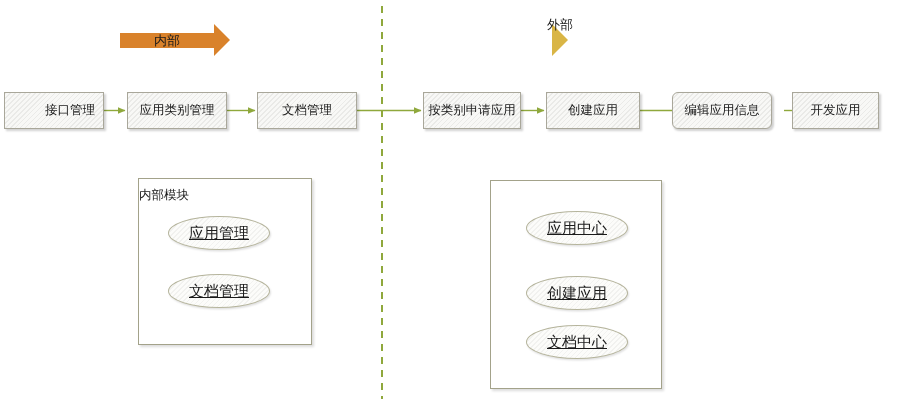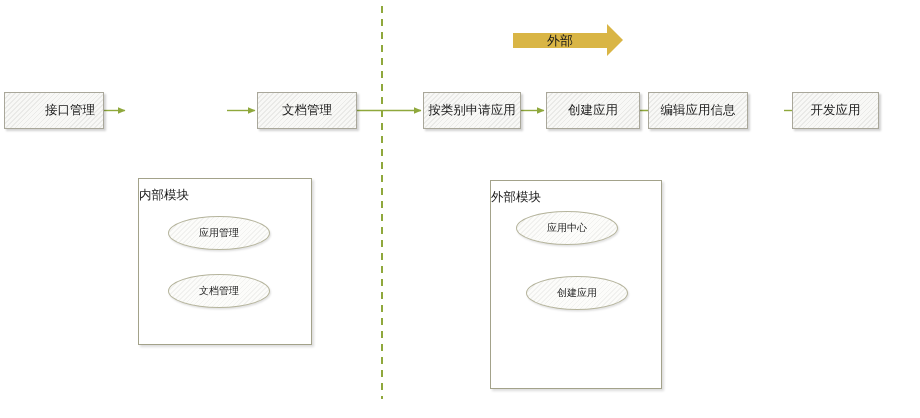--- a/index.html
+++ b/index.html
@@ -23,21 +23,21 @@
   }
 
   
   .banner {
     position: absolute;
     display: flex;
     align-items: center;
     height: 32px;
   }
   .banner-internal { left: 120px; top: 24px; }
-  .banner-external { left: 513px; top: 24px; }
+  .banner-external { left: 513px; top: 24px; flex-direction: column; }
   .banner-body {
     position: relative;
     width: 94px;
     height: 15px;
     display: flex;
     align-items: center;
     justify-content: center;
   }
   .banner-body.internal { background: #D9822B; }
   .banner-body.external { background: #D9B545; }
@@ -81,21 +81,21 @@
   .flow-box span {
     font-size: 12.5px;
     color: #1a1a1a;
     white-space: nowrap;
   }
   .b1 { left: 4px;   width: 100px; padding-left: 32px; }
   .b2 { left: 127px; width: 100px; }
   .b3 { left: 257px; width: 100px; }
   .b4 { left: 423px; width: 98px;  }
   .b5 { left: 546px; width: 94px;  }
-  .b6 { left: 648px; width: 100px; }
+  .b6 { left: 672px; width: 100px; border-radius: 6px; }
   .b7 { left: 792px; width: 87px; justify-content: center;  }
 
   
   .module-box {
     position: absolute;
     box-sizing: border-box;
     border: 1px solid #A3A28A;
     background: #ffffff;
     box-shadow: 1.5px 1.5px 2.5px rgba(0,0,0,0.14);
   }
@@ -121,27 +121,28 @@
       rgba(150,150,145,0.10) 1px,
       transparent 1px,
       transparent 3.5px
     );
     box-shadow: 1px 1.5px 2px rgba(0,0,0,0.12);
     display: flex;
     align-items: center;
     justify-content: center;
   }
   .ellipse span {
-    font-size: 10px;
+    font-size: 15px;
     color: #1a1a1a;
     white-space: nowrap;
+    text-decoration: underline;
   }
   .module-internal .e1 { left: 29px; top: 37px; }
   .module-internal .e2 { left: 29px; top: 95px; }
-  .module-external .e1 { left: 25px; top: 30px; }
+  .module-external .e1 { left: 35px; top: 30px; }
   .module-external .e2 { left: 35px; top: 95px; }
   .module-external .e3 { left: 35px; top: 144px; }
 </style>
 </head>
 <body>
 
 <div class="canvas">
 
   <svg class="overlay" width="920" height="418">
     <defs>
@@ -153,30 +154,39 @@
     <line x1="382" y1="6" x2="382" y2="399" stroke-width="2" stroke-dasharray="7 6" stroke="#8FA83C"></line>
 
     <line x1="104" y1="110.5" x2="125" y2="110.5" stroke-width="1.4" marker-end="url(#arrowhead)" stroke="#8FA83C"></line>
     <line x1="227" y1="110.5" x2="255" y2="110.5" stroke-width="1.4" marker-end="url(#arrowhead)" stroke="#8FA83C"></line>
     <line x1="357" y1="110.5" x2="421" y2="110.5" stroke-width="1.4" marker-end="url(#arrowhead)" stroke="#8FA83C"></line>
     <line x1="521" y1="110.5" x2="544" y2="110.5" stroke-width="1.4" marker-end="url(#arrowhead)" stroke="#8FA83C"></line>
     <line x1="640" y1="110.5" x2="682" y2="110.5" stroke-width="1.4" marker-end="url(#arrowhead)" stroke="#8FA83C"></line>
     <line x1="784" y1="110.5" x2="805" y2="110.5" stroke-width="1.4" marker-end="url(#arrowhead)" stroke="#8FA83C"></line>
   </svg>
 
+  <div class="banner banner-internal">
+    <div class="banner-body internal">
+      <span class="banner-label">内部</span>
+    </div>
+    <div class="banner-head internal"></div>
+  </div>
 
   <div class="banner banner-external">
     <div class="banner-body external">
       <span class="banner-label">外部</span>
     </div>
     <div class="banner-head external"></div>
   </div>
 
   <div class="flow-box b1">
     <span>接口管理</span>
+  </div>
+  <div class="flow-box b2">
+    <span>应用类别管理</span>
   </div>
   <div class="flow-box b3">
     <span>文档管理</span>
   </div>
 
   <div class="flow-box b4">
     <span>按类别申请应用</span>
   </div>
   <div class="flow-box b5">
     <span>创建应用</span>
@@ -192,22 +202,24 @@
     <div class="module-title">内部模块</div>
     <div class="ellipse e1">
       <span>应用管理</span>
     </div>
     <div class="ellipse e2">
       <span>文档管理</span>
     </div>
   </div>
 
   <div class="module-box module-external">
-    <div class="module-title">外部模块</div>
     <div class="ellipse e1">
       <span>应用中心</span>
     </div>
     <div class="ellipse e2">
       <span>创建应用</span>
     </div>
+    <div class="ellipse e3">
+      <span>文档中心</span>
+    </div>
   </div>
 
 </div>
 
 </body></html>

